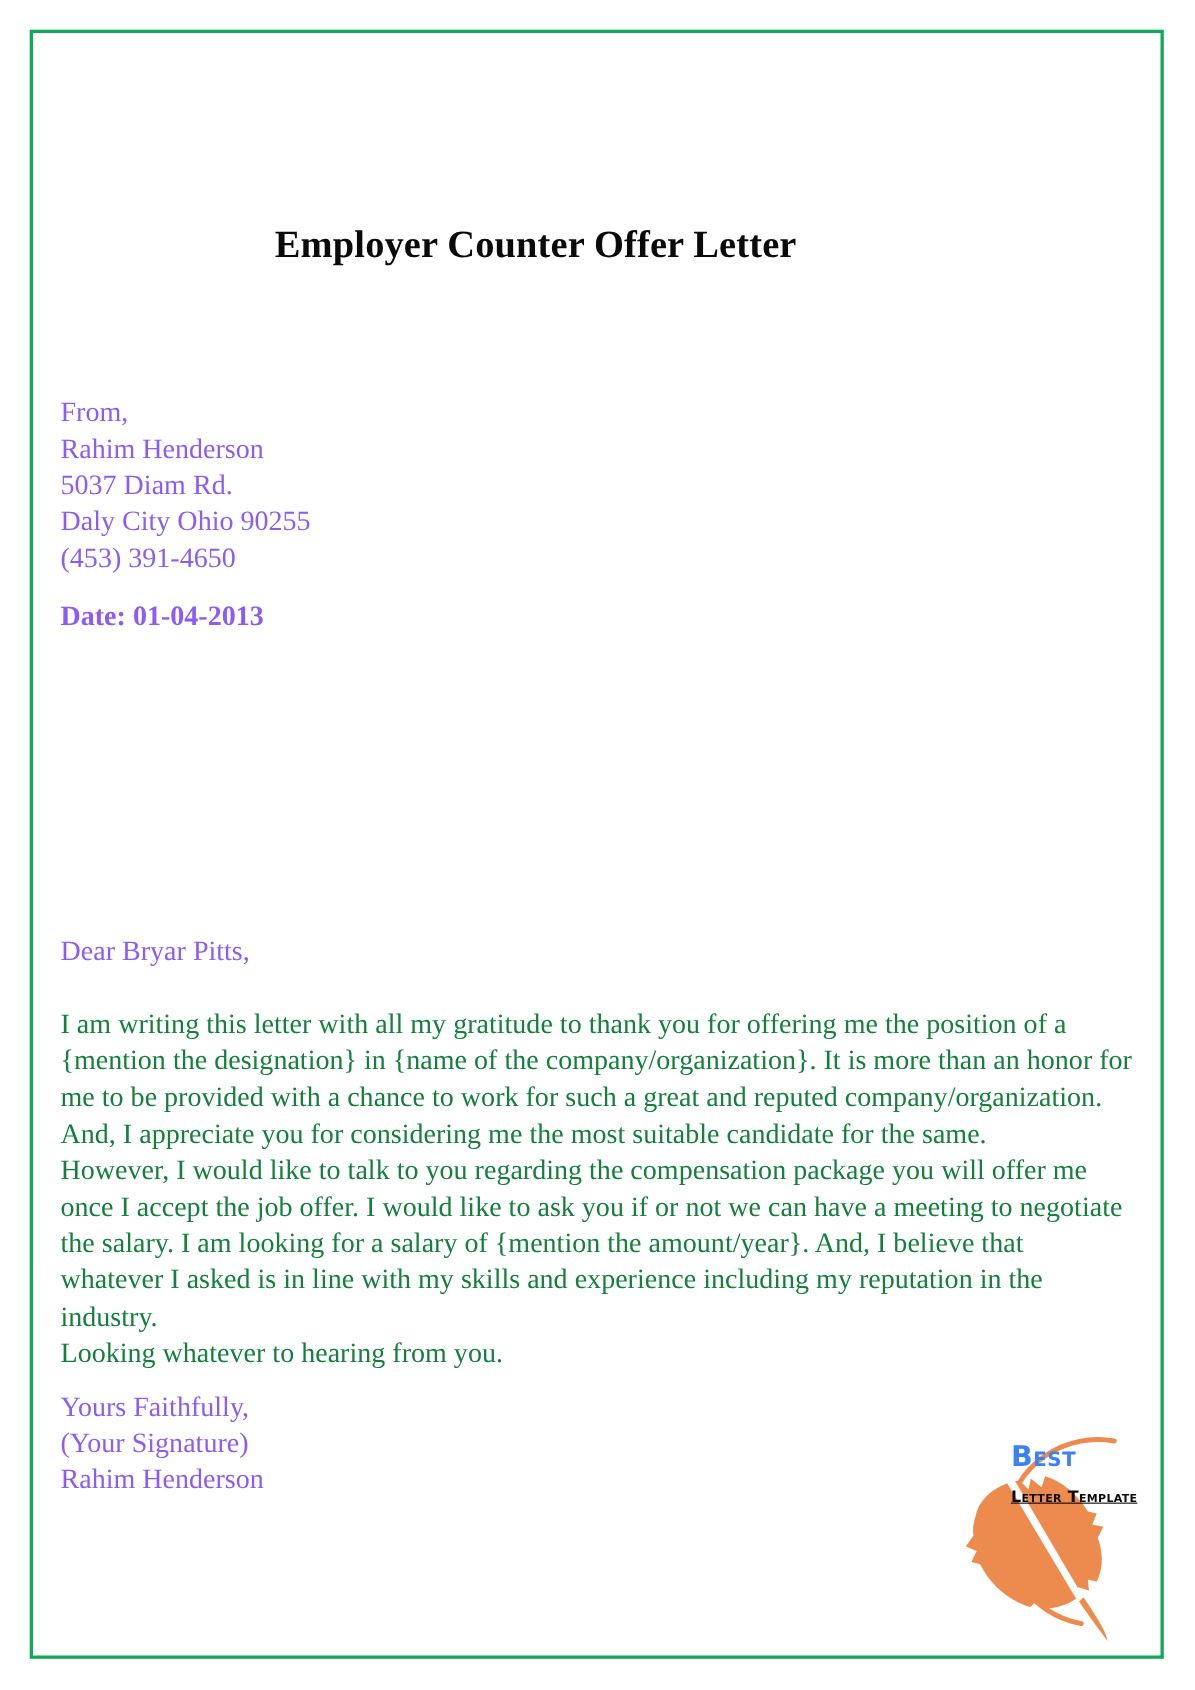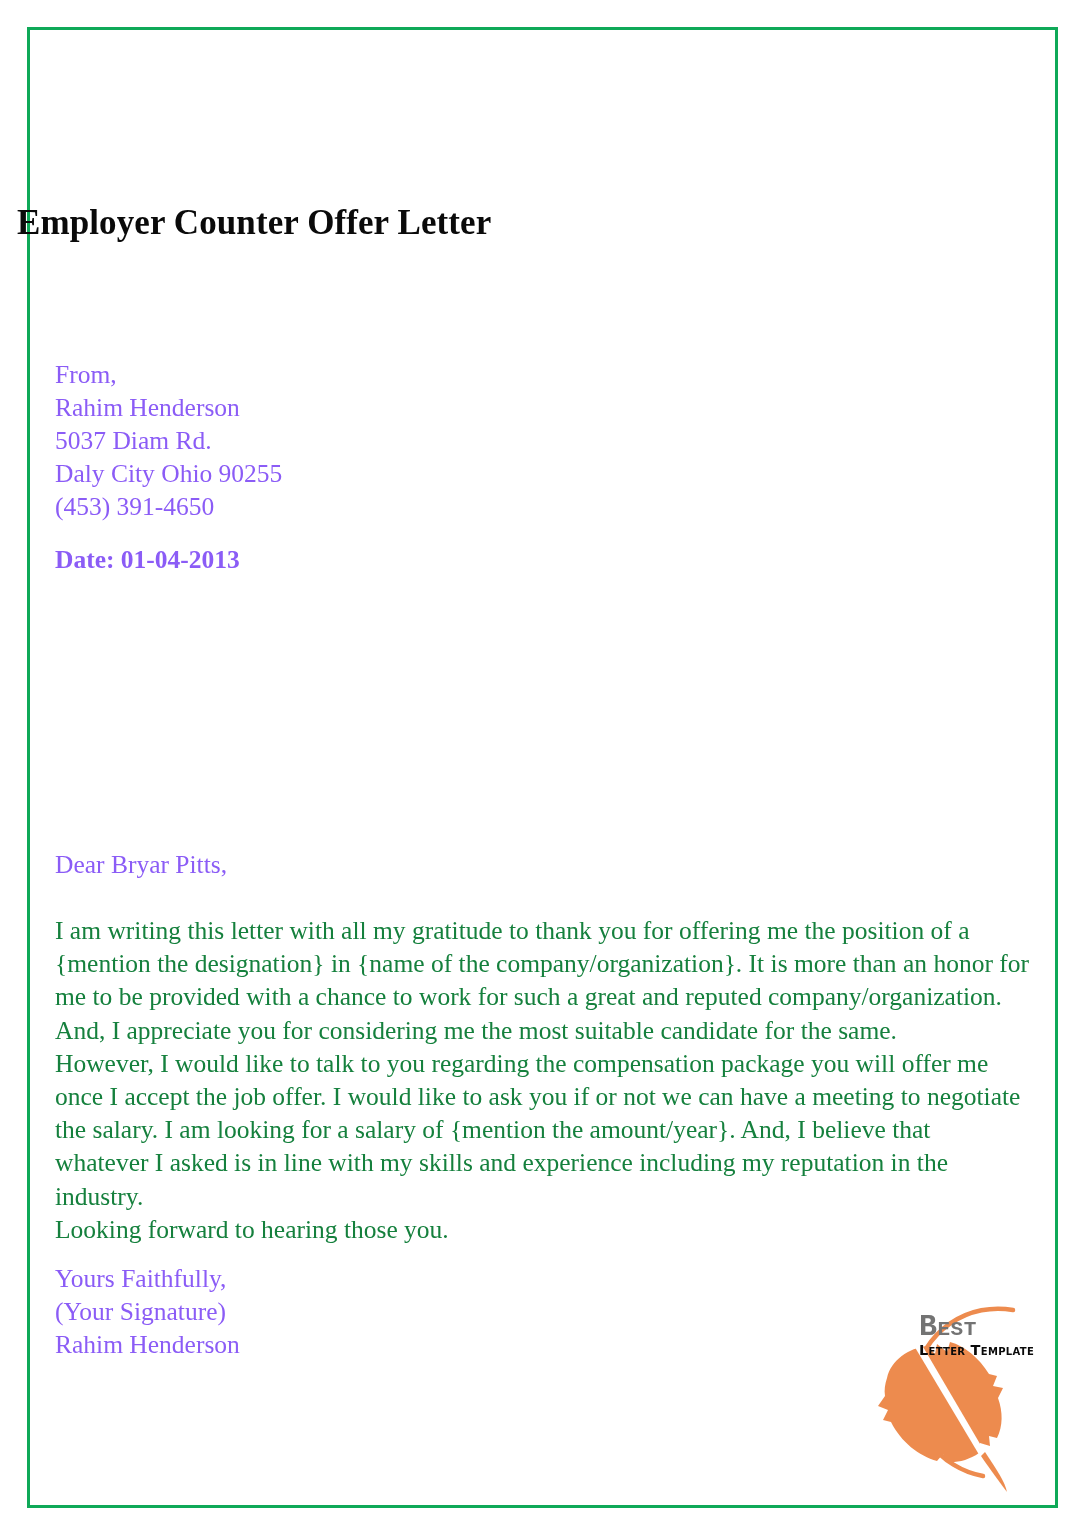--- a/index.html
+++ b/index.html
@@ -33,26 +33,26 @@
     box-sizing: border-box;
     pointer-events: none;
   }
 
   
   #title {
     position: absolute;
     left: 0;
     top: 204px;
     width: 974px;
+    text-align: center;
     font-size: 35px;
     font-weight: bold;
     color: #0a0a0a;
     letter-spacing: 0.1px;
     line-height: 1.1;
-    padding-left: 17px;
   }
 
   
   .block {
     position: absolute;
     left: 55px;
     color: #8b5cf6;
     font-size: 25.5px;
     line-height: 33px;
     white-space: pre-line;
@@ -102,36 +102,36 @@
   #logo svg { display: block; }
   .logo-text {
     position: absolute;
     left: 62px;
     top: 16px;
     width: 140px;
     text-align: left;
     font-family: "DejaVu Sans", "Liberation Sans", sans-serif;
   }
   #logo-best {
-    font-size: 30px;
+    font-size: 26px;
     font-weight: bold;
-    color: #737373;
+    color: #3b82f6;
     font-variant: small-caps;
     letter-spacing: 0.5px;
     line-height: 1;
-    font-family: Liberation Mono, monospace;
   }
   #logo-sub {
-    margin-top: 1px;
+    margin-top: 16px;
     font-size: 14.5px;
     font-weight: bold;
     color: #0a0a0a;
     font-variant: small-caps;
     letter-spacing: 0.3px;
     line-height: 1;
+    text-decoration: underline;
   }
 </style>
 </head>
 <body>
 
 <div id="page">
 
   <div id="frame"></div>
 
   <div id="title">Employer Counter Offer Letter</div>
@@ -144,21 +144,21 @@
 
   <div class="block" id="date-block">Date: 01-04-2013</div>
 
 
 
   <div class="block" id="salutation-block">Dear Bryar Pitts,</div>
 
   <div id="body-block">
     <p>I am writing this letter with all my gratitude to thank you for offering me the position of a {mention the designation} in {name of the company/organization}. It is more than an honor for me to be provided with a chance to work for such a great and reputed company/organization. And, I appreciate you for considering me the most suitable candidate for the same.</p>
     <p>However, I would like to talk to you regarding the compensation package you will offer me once I accept the job offer. I would like to ask you if or not we can have a meeting to negotiate the salary. I am looking for a salary of {mention the amount/year}. And, I believe that whatever I asked is in line with my skills and experience including my reputation in the industry.</p>
-    <p>Looking forward to hearing those you.</p>
+    <p>Looking whatever to hearing from you.</p>
   </div>
 
   <div class="block" id="closing-block">Yours Faithfully,
 (Your Signature)
 Rahim Henderson</div>
 
   <div id="logo">
     <svg width="196" height="200" viewBox="0 0 196 200" xmlns="http://www.w3.org/2000/svg">
 
       <path d="M156 14 A82 82 0 1 0 126 180" fill="none" stroke="#ed8b4e" stroke-width="4.5" stroke-linecap="round"></path>

